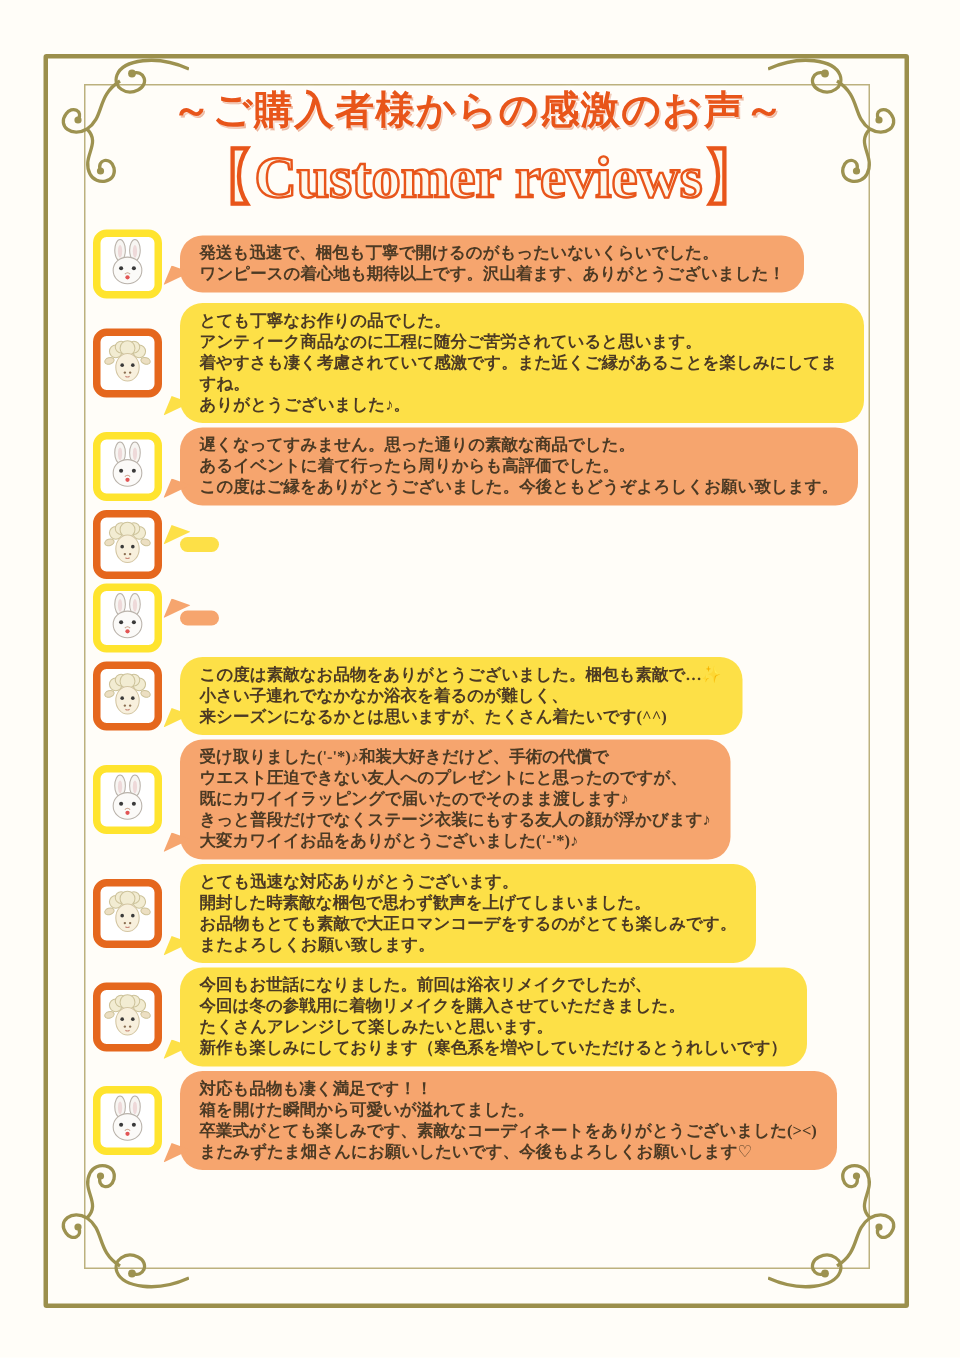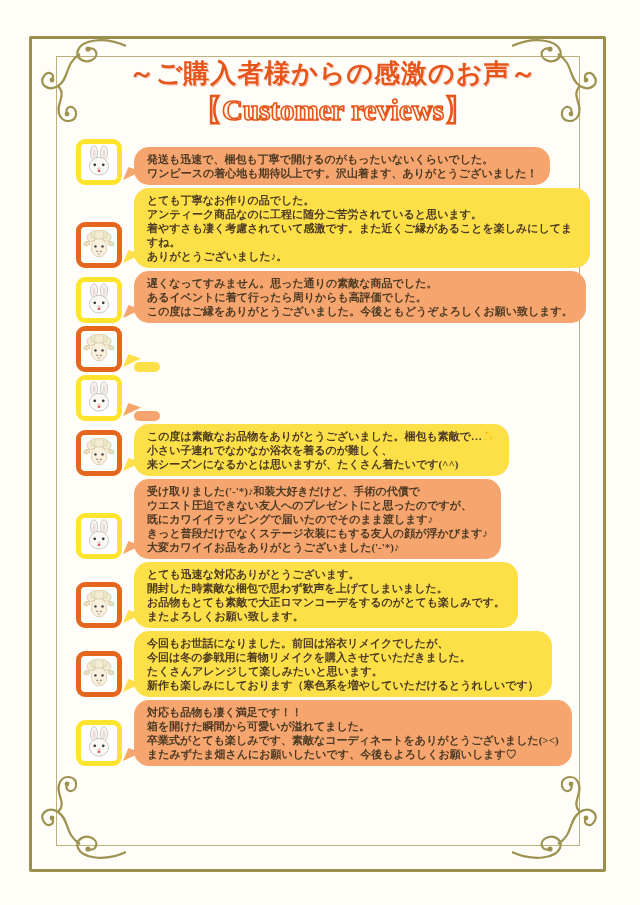--- a/index.html
+++ b/index.html
@@ -19,38 +19,38 @@
   .frame-inner{
     position:absolute;left:56px;top:56px;width:524px;height:790px;
     box-sizing:border-box;border:1.5px solid #bcb17e;
   }
   .flourish{position:absolute;width:92px;height:92px;}
   .flourish.tl{left:34px;top:34px;}
   .flourish.tr{right:36px;top:34px;transform:scaleX(-1);}
   .flourish.bl{left:34px;top:772px;transform:scaleY(-1);}
   .flourish.br{right:36px;top:772px;transform:scale(-1,-1);}
 
-  .content{position:absolute;left:76px;top:48px;width:514px;}
+  .content{position:absolute;left:62px;top:48px;width:514px;}
 
   h1.title-jp{
     margin:8px 0 0;text-align:center;
     font-size:26px;font-weight:bold;letter-spacing:1px;
     color:#e8551a;
     text-shadow:0 0 2px #ffffff,0 0 5px rgba(255,255,255,.9),1px 1px 0 rgba(210,70,10,.5);
   }
   h2.title-en{
     margin:0 0 8px;text-align:center;
-    font-size:29px;font-weight:bold;
+    font-size:39px;font-weight:bold;
     color:#fdf8ec;
     -webkit-text-stroke:1.6px #e8551a;
     text-shadow:0 0 1px #e8551a;
   }
 
   .reviews{display:flex;flex-direction:column;gap:3px;}
-  .row{display:flex;align-items:flex-end;gap:12px;font-family:Liberation Serif, serif;}
+  .row{display:flex;align-items:center;gap:12px;}
 
   .avatar{
     flex:0 0 auto;width:36px;height:36px;border-radius:9px;
     background:#ffffff;display:flex;align-items:center;justify-content:center;
   }
   .avatar.frame-yellow{border:5px solid #ffe42e;}
   .avatar.frame-orange{border:5px solid #e5671d;}
   .avatar svg{width:34px;height:34px;}
 
   .bubble{position:relative;border-radius:15px;padding:5px 13px;}

